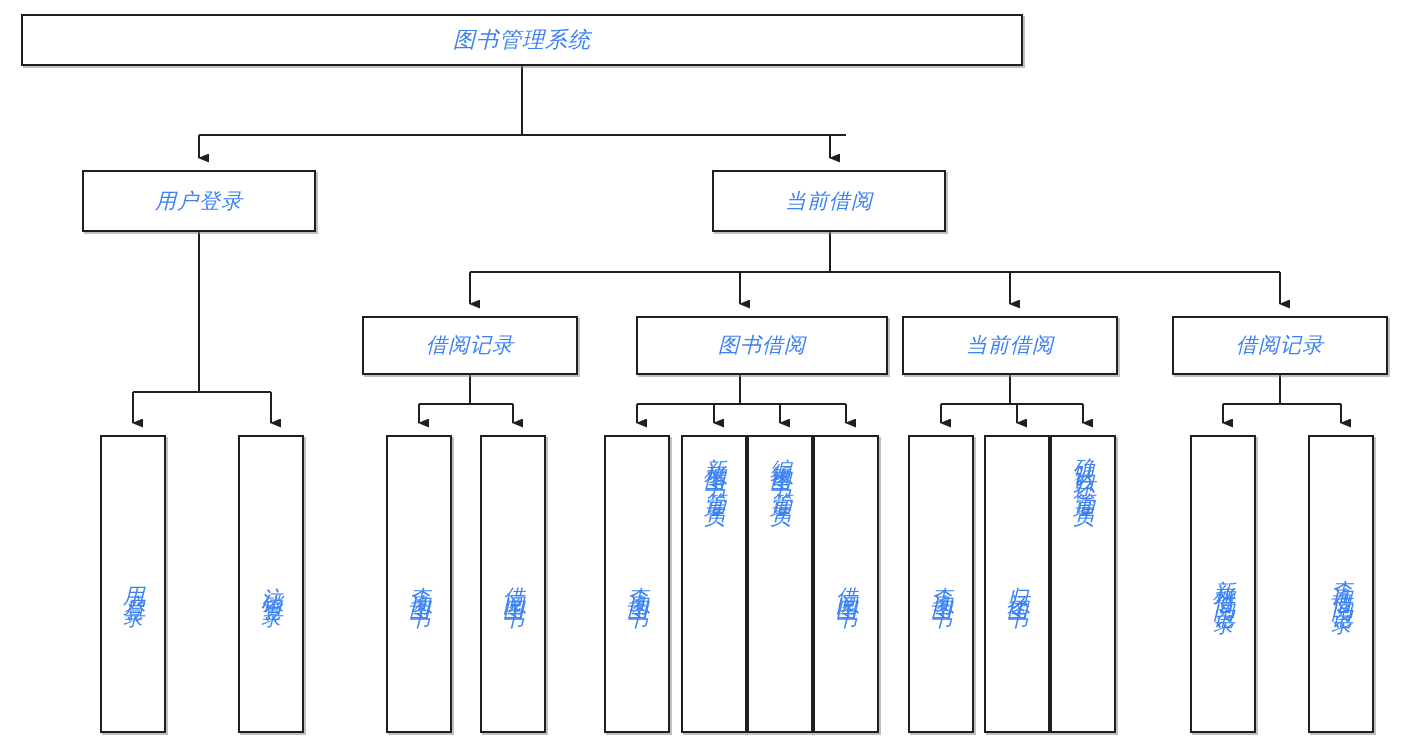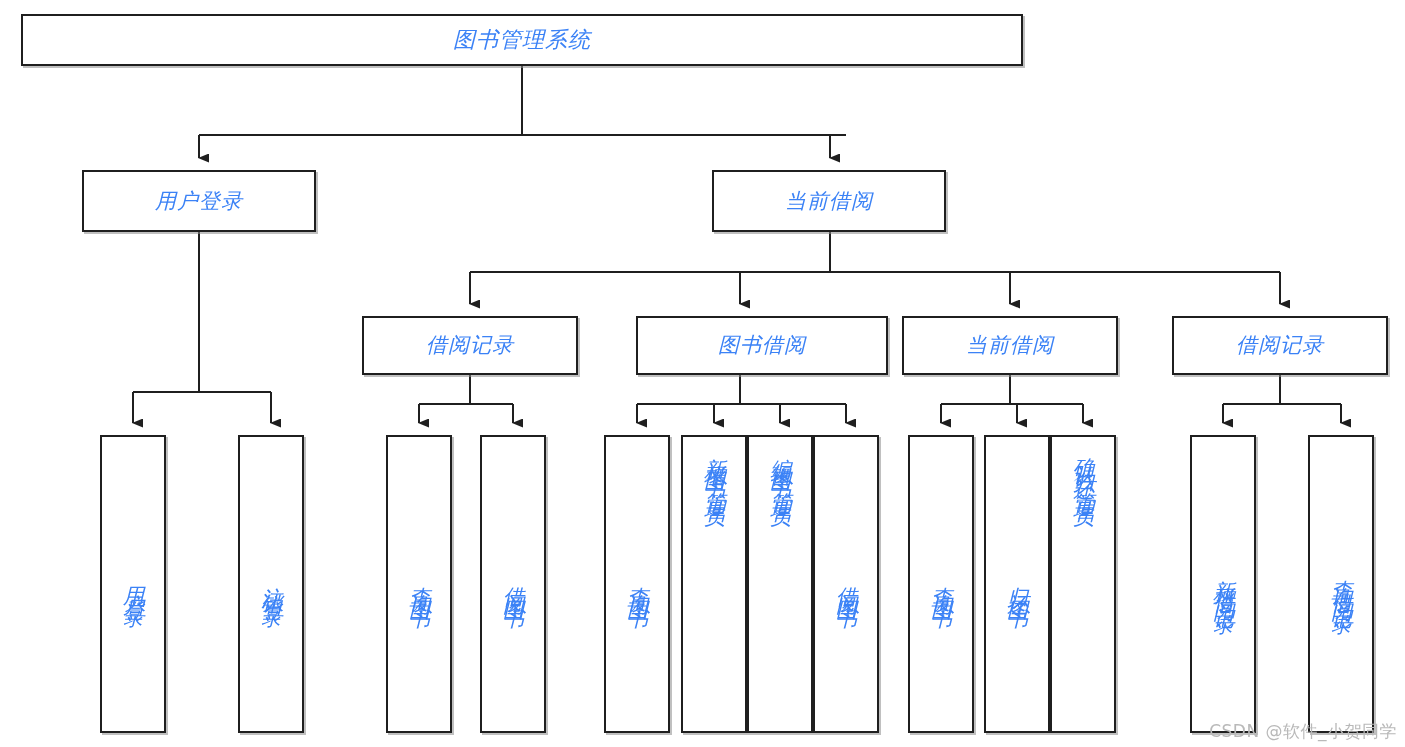--- a/index.html
+++ b/index.html
@@ -205,14 +205,13 @@
         <span class="node-label">确认归还（管理员）</span>
       </div>
       <div class="node leaf" style="left: 1190px;">
         <span class="node-label">新增借阅记录</span>
       </div>
       <div class="node leaf" style="left: 1308px;">
         <span class="node-label">查询借阅记录</span>
       </div>
     </div>
 
-  <div class="watermark">CSDN @软件_小贺同学</div>
 </div>
 
 </body></html>

